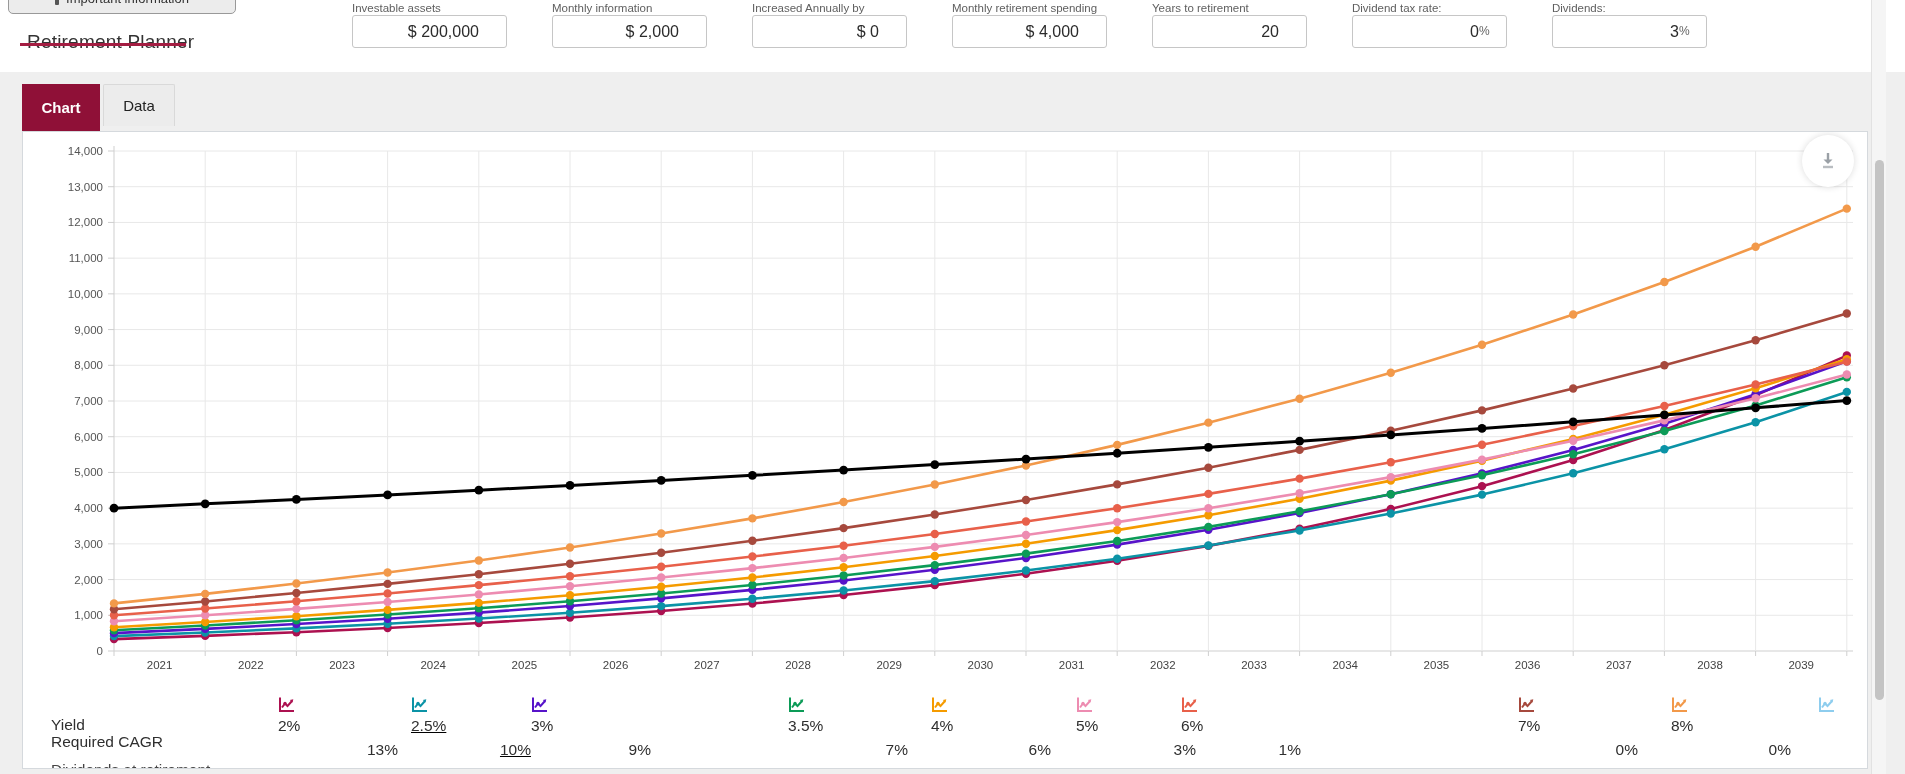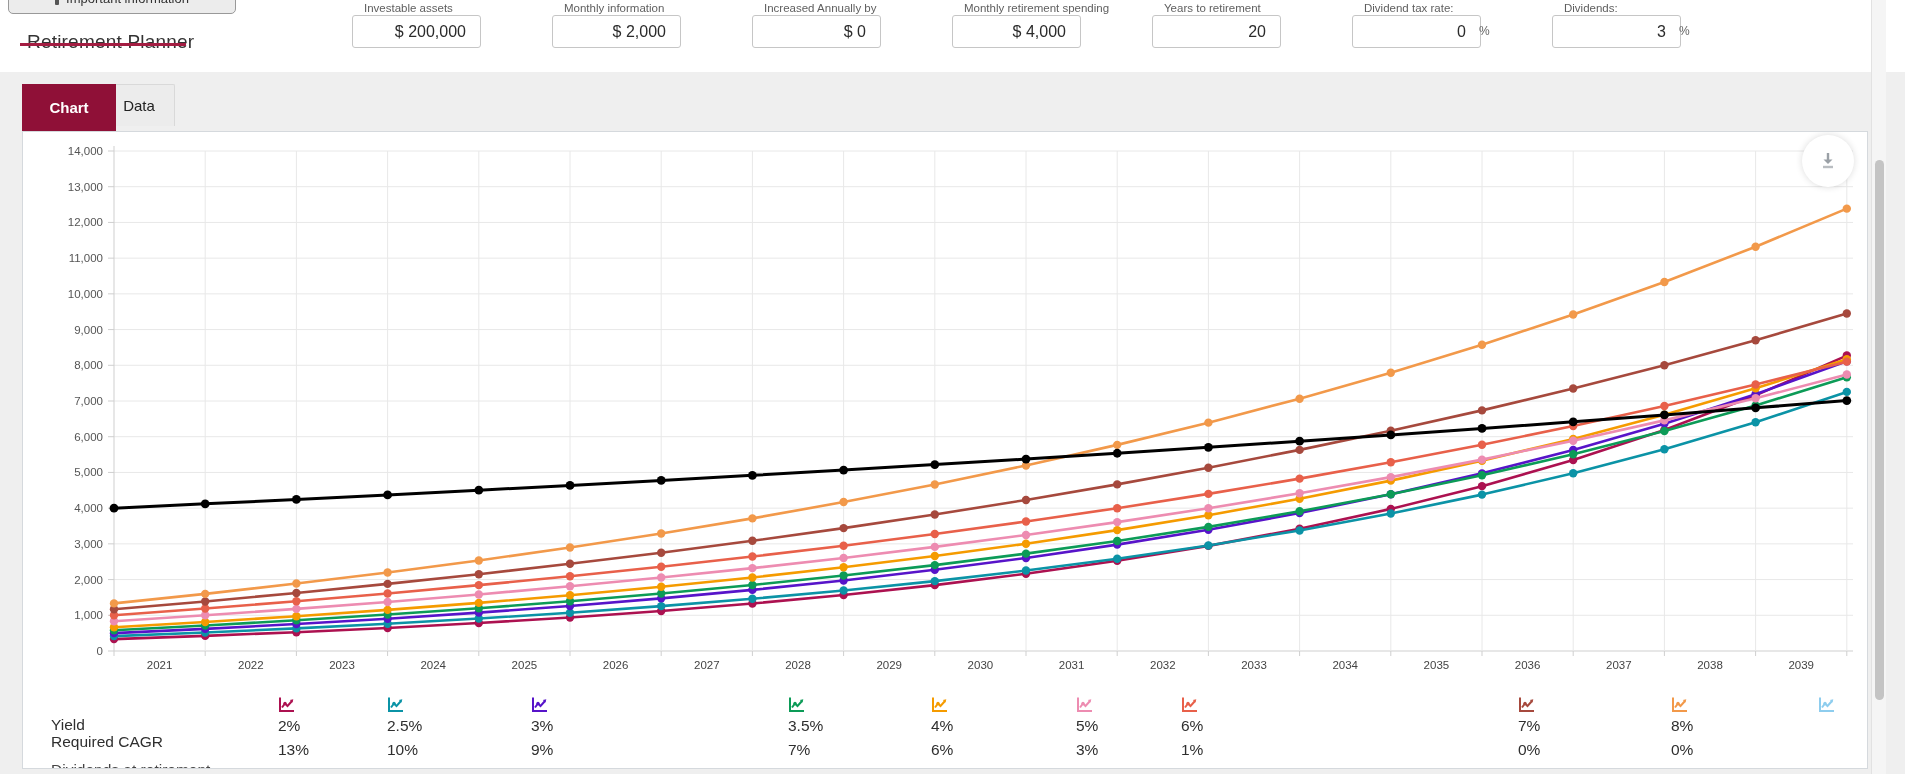--- a/index.html
+++ b/index.html
@@ -13,47 +13,47 @@
   .info-btn{
     position:absolute;left:8px;top:-17px;width:228px;height:31px;
     background:#ececec;border:1px solid #999;border-radius:5px;
     color:#333;font-size:13px;display:flex;align-items:center;justify-content:center;gap:7px;
     box-sizing:border-box;cursor:pointer;
   }
   .info-glyph{width:4px;height:12px;background:#555;border-radius:1px;}
   .page-title{position:absolute;left:27px;top:19px;font-size:19px;color:#333;letter-spacing:.2px;margin-top:12px;}
   .title-underline{position:absolute;left:20px;top:43px;width:166px;height:3px;background:#A41D42;}
   .field{position:absolute;top:0;}
-  .field label{position:absolute;left:12px;top:2px;font-size:11.5px;color:#5f5f5f;white-space:nowrap;}
+  .field label{position:absolute;left:0;top:2px;font-size:11.5px;color:#5f5f5f;white-space:nowrap;}
   .field input{
-    position:absolute;left:0;top:15px;width:99px;height:31px;padding:0 14px;
+    position:absolute;left:0;top:15px;width:99px;height:31px;padding:0 27px;
     border:1px solid #c6c6c6;border-radius:3px;font-size:16px;color:#2b2b2b;
     text-align:right;font-family:"Liberation Sans",sans-serif;background:#fff;outline:none;
   }
   .field .suffix{position:absolute;left:127px;top:24px;font-size:12px;color:#666;}
   
   .tab{position:absolute;top:84px;height:47px;display:flex;align-items:center;justify-content:center;
        font-size:15px;box-sizing:border-box;cursor:pointer;}
-  .tab.active{left:22px;width:94px;background:#8F1037;color:#fff;font-weight:bold;z-index:3;}
+  .tab.active{left:22px;width:78px;background:#8F1037;color:#fff;font-weight:bold;z-index:3;}
   .tab.inactive{left:103px;width:72px;height:42px;background:#ececec;border:1px solid #d9d9d9;
        border-bottom:none;color:#222;border-radius:2px 2px 0 0;}
   
   .panel{position:absolute;left:22px;top:131px;width:1844px;height:636px;background:#fff;
          border:1px solid #d5d9dd;box-sizing:content-box;overflow:hidden;z-index:2;}
   .panel svg.chart{position:absolute;left:0;top:0;}
   .dl-btn{position:absolute;left:1779px;top:3px;width:52px;height:52px;border-radius:50%;
           background:#fff;box-shadow:0 0 7px rgba(0,0,0,.14);display:flex;align-items:center;
           justify-content:center;cursor:pointer;z-index:4;}
   
   .legend-label-col{position:absolute;left:28px;width:220px;text-align:left;color:#2f2f2f;font-size:15.5px;}
   .lrow1{top:584px;} .lrow2{top:601px;} .lrow3{top:629px;color:#444;}
   .lcol{position:absolute;top:564px;width:120px;}
   .lcol .licon{display:block;height:18px;cursor:pointer;}
   .lcol .lyield{font-size:15.5px;color:#2f2f2f;margin-top:3px;}
-  .lcol .lcagr{font-size:15.5px;color:#2f2f2f;margin-top:6px;}
+  .lcol .lcagr{font-size:15.5px;color:#2f2f2f;margin-top:6px;text-align:right;}
   
   .scroll-track{position:absolute;left:1871px;top:0;width:15px;height:774px;background:#f5f5f5;
                 border-left:1px solid #e2e2e2;box-sizing:border-box;}
   .scroll-thumb{position:absolute;left:1874px;top:160px;width:9px;height:540px;background:#c4c4c4;
                 border-radius:5px;cursor:pointer;}
 </style>
 </head>
 <body>
 
 <div class="gray-bg"></div>
@@ -460,21 +460,21 @@
       <div class="lcol" style="left: 255px;">
         <span class="licon"><svg width="17" height="17" viewBox="0 0 17 17">
             <path d="M2 1.5 V15 H16" stroke="#AC1150" stroke-width="2" fill="none"></path>
             <polyline points="4,11.5 7,7.5 9.5,10 14,5" stroke="#AC1150" stroke-width="2" fill="none"></polyline>
             <path d="M15.3 3.2 L11.8 4.0 L14.5 6.6 Z" fill="#AC1150"></path>
             <circle cx="7" cy="7.5" r="1.7" fill="#AC1150"></circle>
           </svg></span>
         <div class="lyield">2%</div>
         <div class="lcagr">13%</div>
       </div>
-      <div class="lcol" style="left: 364px;">
+      <div class="lcol" style="left: 388px; text-decoration: underline;">
         <span class="licon"><svg width="17" height="17" viewBox="0 0 17 17">
             <path d="M2 1.5 V15 H16" stroke="#0B93A6" stroke-width="2" fill="none"></path>
             <polyline points="4,11.5 7,7.5 9.5,10 14,5" stroke="#0B93A6" stroke-width="2" fill="none"></polyline>
             <path d="M15.3 3.2 L11.8 4.0 L14.5 6.6 Z" fill="#0B93A6"></path>
             <circle cx="7" cy="7.5" r="1.7" fill="#0B93A6"></circle>
           </svg></span>
         <div class="lyield">2.5%</div>
         <div class="lcagr">10%</div>
       </div>
       <div class="lcol" style="left: 508px;">

